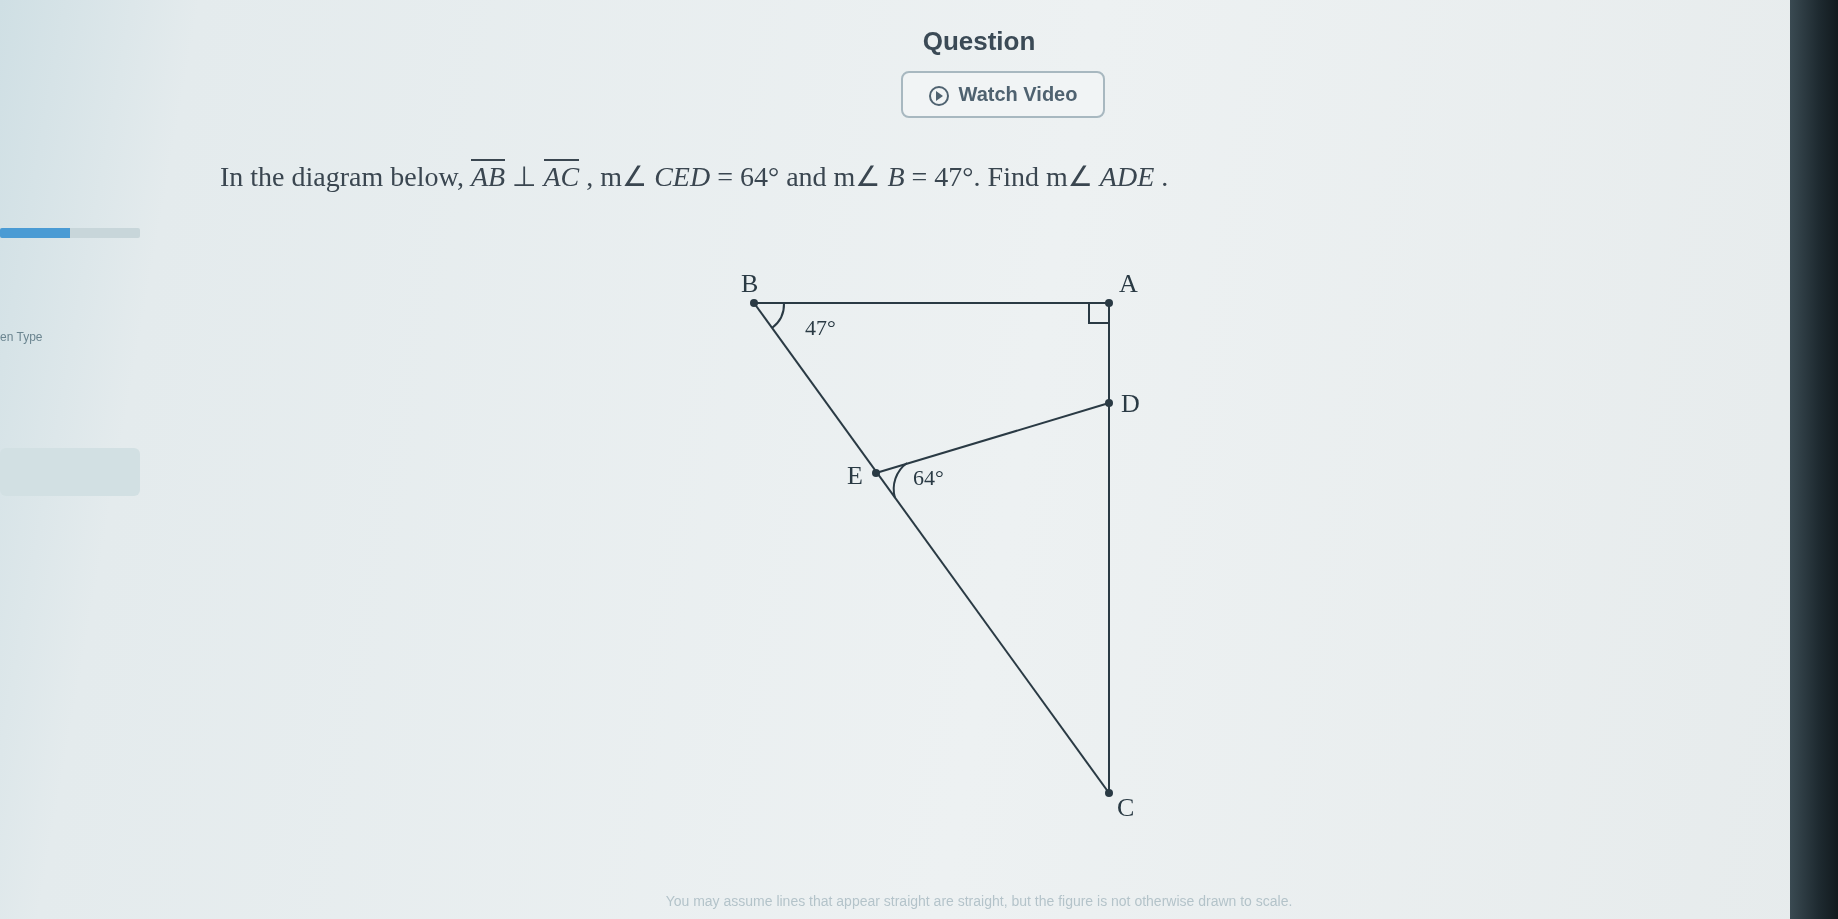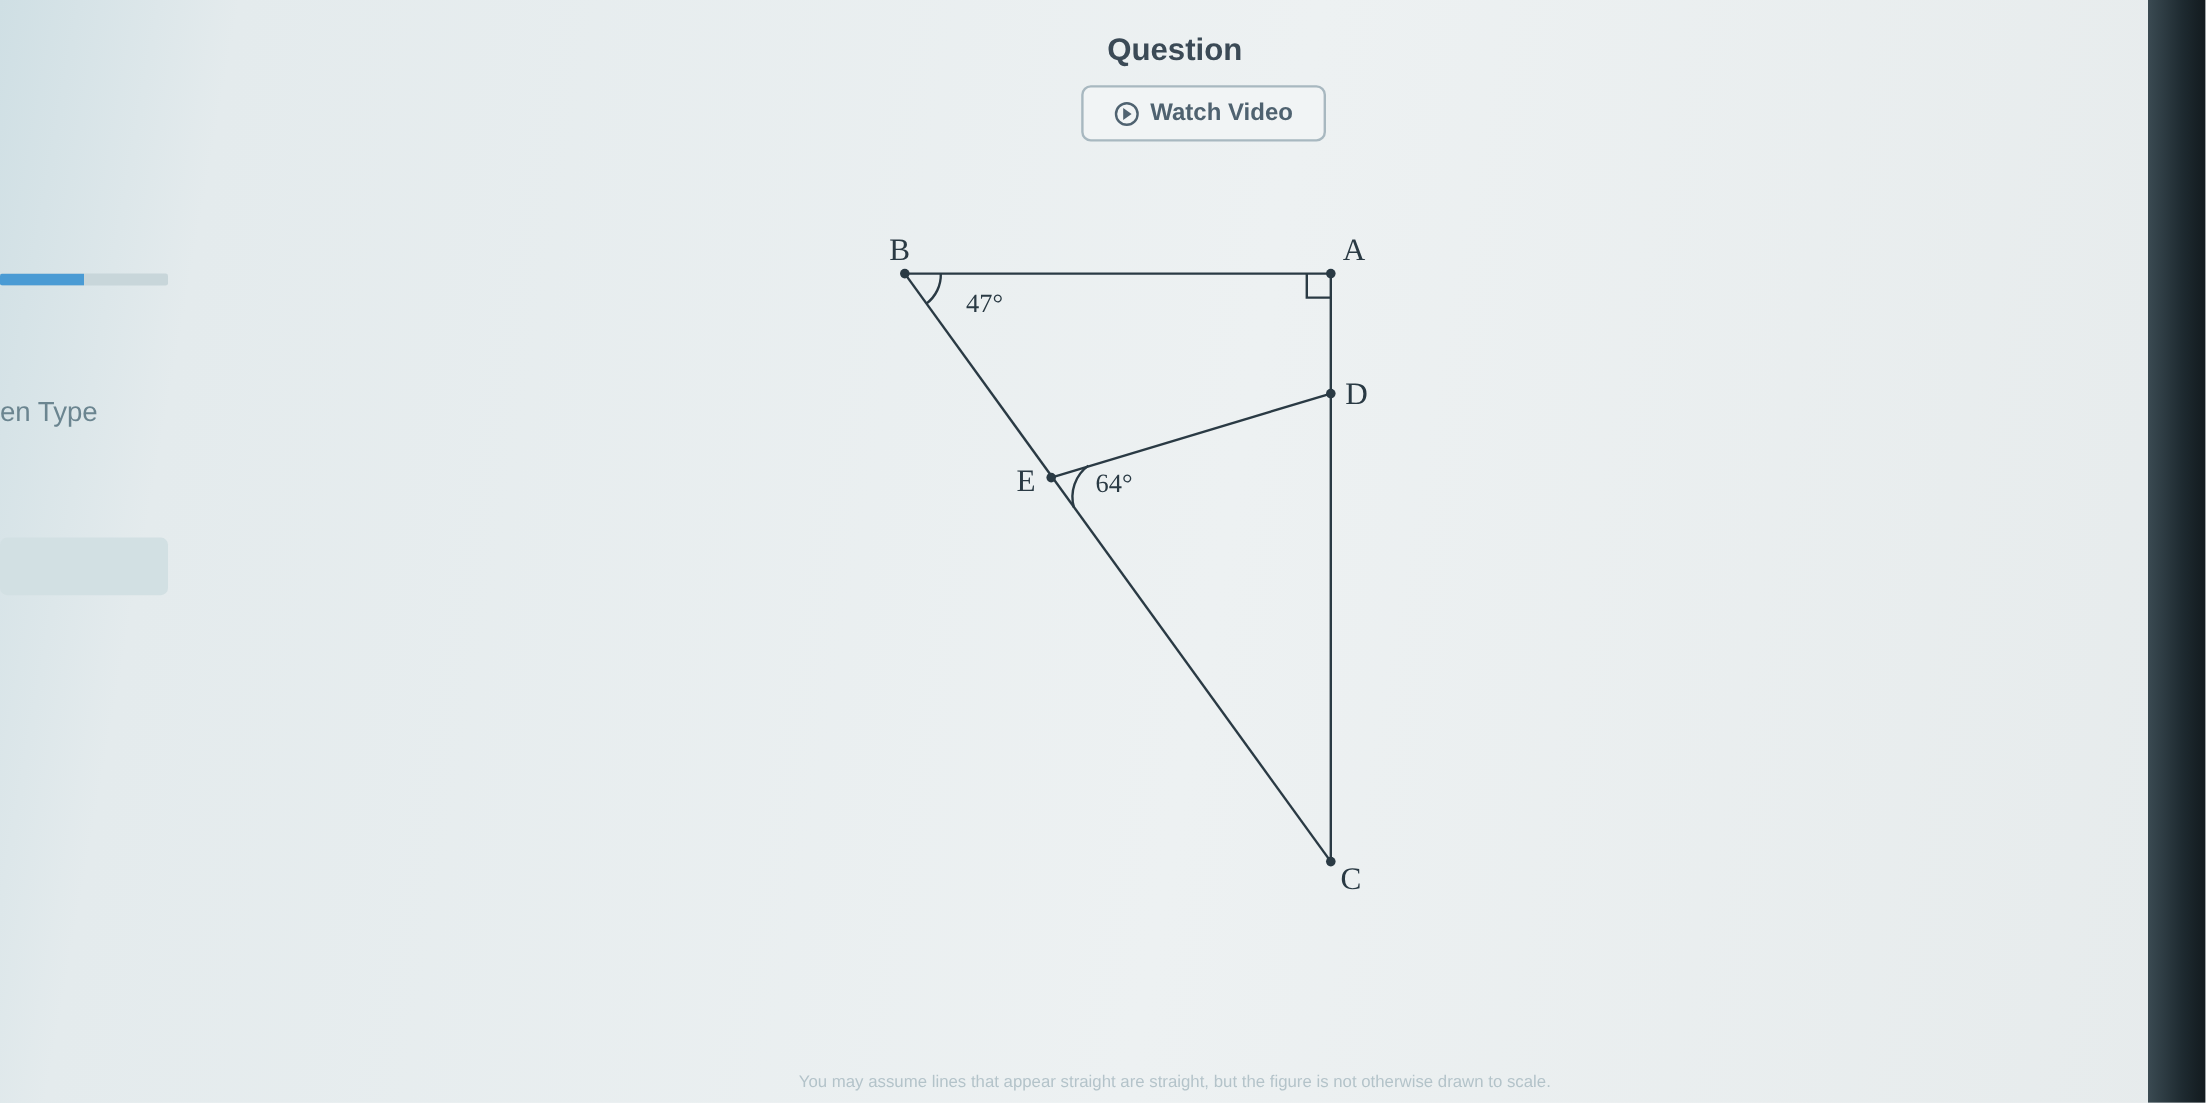--- a/index.html
+++ b/index.html
@@ -22,21 +22,21 @@
     right: 0; top: 0;
     width: 48px; height: 100%;
     background: linear-gradient(90deg, #3a4a52 0%, #1e2a30 60%, #121a1e 100%);
   }
   
   .left-frag {
     position: absolute;
     left: 0;
     color: #6b8590;
     font-family: Arial, sans-serif;
-    font-size: 23px;
+    font-size: 12px;
   }
   .left-progress {
     position: absolute;
     left: 0;
     top: 228px;
     width: 140px;
     height: 10px;
     background: #c8d6da;
     border-radius: 2px;
     overflow: hidden;
@@ -83,21 +83,21 @@
   .btn {
     font-family: Arial, Helvetica, sans-serif;
     font-size: 20px;
     font-weight: 600;
     color: #4f6270;
     background: #f1f4f5;
     border: 2px solid #a8b8c0;
     border-radius: 8px;
     padding: 10px 26px;
     display: inline-flex;
-    align-items: center;
+    align-items: flex-end;
     gap: 10px;
     cursor: pointer;
     margin-left: 48px;
   }
   .btn .play-icon {
     width: 20px; height: 20px;
     border: 2px solid #4f6270;
     border-radius: 50%;
     display: inline-flex;
     align-items: center;
@@ -175,20 +175,33 @@
 
   <div class="card">
     <div class="header-row">
       <div class="q-heading">Question</div>
       <div class="btn">
         <span class="play-icon"></span>
         <span>Watch Video</span>
       </div>
     </div>
 
+    <div class="prompt">
+      <span>In the diagram below,  </span>
+      <span class="seg overline">AB</span>
+      <span> ⊥ </span>
+      <span class="seg overline">AC</span>
+      <span>,  m∠</span>
+      <span class="seg">CED</span>
+      <span> = 64° and m∠</span>
+      <span class="seg">B</span>
+      <span> = 47°. Find m∠</span>
+      <span class="seg">ADE</span>
+      <span>.</span>
+    </div>
 
     <div class="diagram">
       <svg width="700" height="560" viewBox="0 0 700 560">
 
         <g stroke="#2a3a44" stroke-width="2" fill="none">
 
           <line x1="125" y1="30" x2="480" y2="30"></line>
           <line x1="480" y1="30" x2="480" y2="520"></line>
           <line x1="125" y1="30" x2="480" y2="520"></line>
 

